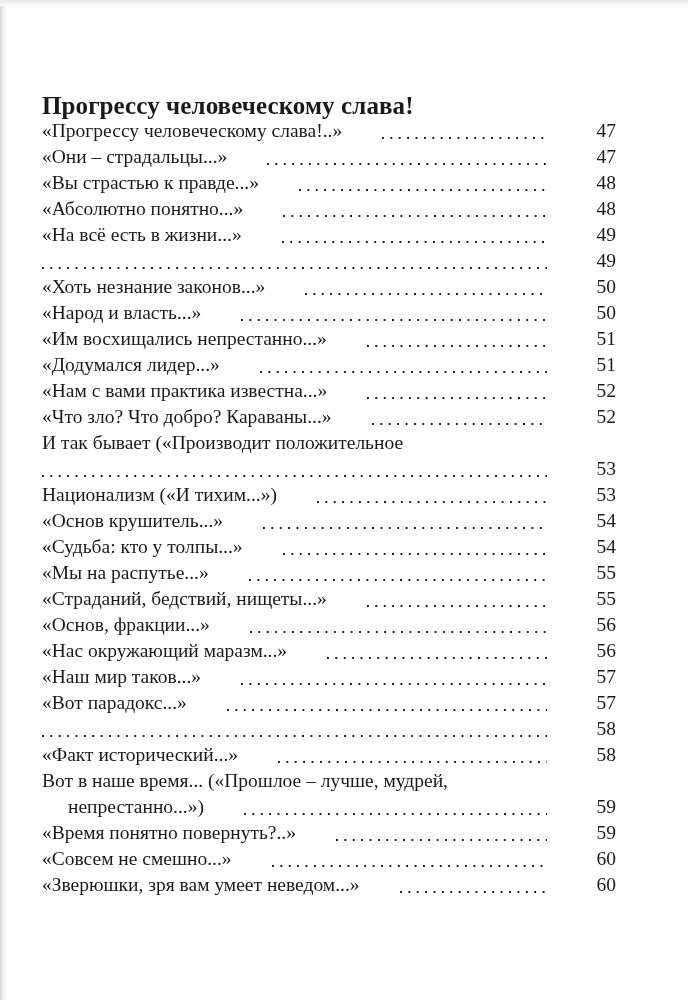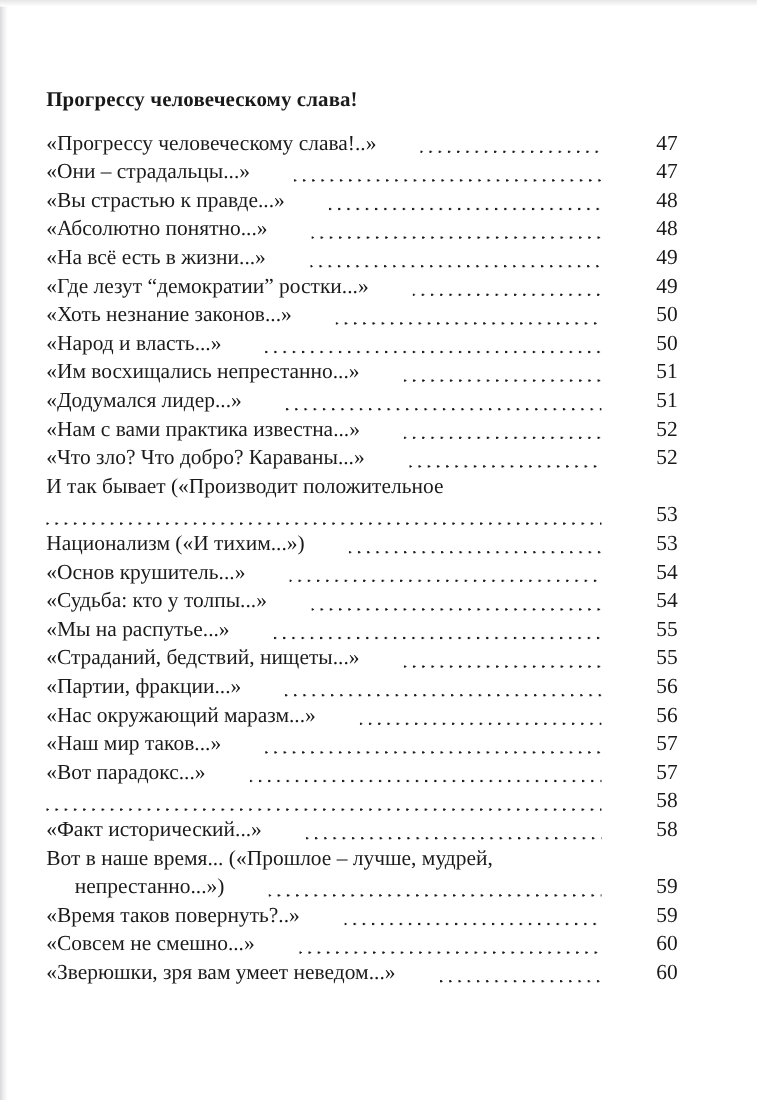--- a/index.html
+++ b/index.html
@@ -34,22 +34,22 @@
   .page {
     position: absolute;
     top: 0; left: 0;
     width: 688px;
     height: 1000px;
   }
 
   .toc-title {
     position: absolute;
     left: 42px;
-    top: 80px;
-    font-size: 19px;
+    top: 92px;
+    font-size: 25px;
     font-weight: bold;
     letter-spacing: 0.1px;
     white-space: nowrap;
   }
 
   .toc-list {
     position: absolute;
     left: 42px;
     top: 118px;
     width: 574px;   
@@ -134,21 +134,20 @@
         <span class="entry-title">«Абсолютно понятно...»</span>
         <span class="leader"></span>
         <span class="entry-page">48</span>
       </div>
       <div class="toc-entry">
         <span class="entry-title">«На всё есть в жизни...»</span>
         <span class="leader"></span>
         <span class="entry-page">49</span>
       </div>
       <div class="toc-entry">
-        <span class="entry-title">«Где лезут “демократии” ростки...»</span>
         <span class="leader"></span>
         <span class="entry-page">49</span>
       </div>
       <div class="toc-entry">
         <span class="entry-title">«Хоть незнание законов...»</span>
         <span class="leader"></span>
         <span class="entry-page">50</span>
       </div>
       <div class="toc-entry">
         <span class="entry-title">«Народ и власть...»</span>
@@ -199,21 +198,21 @@
         <span class="entry-title">«Мы на распутье...»</span>
         <span class="leader"></span>
         <span class="entry-page">55</span>
       </div>
       <div class="toc-entry">
         <span class="entry-title">«Страданий, бедствий, нищеты...»</span>
         <span class="leader"></span>
         <span class="entry-page">55</span>
       </div>
       <div class="toc-entry">
-        <span class="entry-title">«Партии, фракции...»</span>
+        <span class="entry-title">«Основ, фракции...»</span>
         <span class="leader"></span>
         <span class="entry-page">56</span>
       </div>
       <div class="toc-entry">
         <span class="entry-title">«Нас окружающий маразм...»</span>
         <span class="leader"></span>
         <span class="entry-page">56</span>
       </div>
       <div class="toc-entry">
         <span class="entry-title">«Наш мир таков...»</span>
@@ -234,21 +233,21 @@
         <span class="leader"></span>
         <span class="entry-page">58</span>
       </div>
       <div class="toc-entry wrap-first"><span class="entry-title">Вот в наше время... («Прошлое – лучше, мудрей,</span></div>
       <div class="toc-entry wrap-second">
         <span class="entry-title">непрестанно...»)</span>
         <span class="leader"></span>
         <span class="entry-page">59</span>
       </div>
       <div class="toc-entry">
-        <span class="entry-title">«Время таков повернуть?..»</span>
+        <span class="entry-title">«Время понятно повернуть?..»</span>
         <span class="leader"></span>
         <span class="entry-page">59</span>
       </div>
       <div class="toc-entry">
         <span class="entry-title">«Совсем не смешно...»</span>
         <span class="leader"></span>
         <span class="entry-page">60</span>
       </div>
       <div class="toc-entry">
         <span class="entry-title">«Зверюшки, зря вам умеет неведом...»</span>

